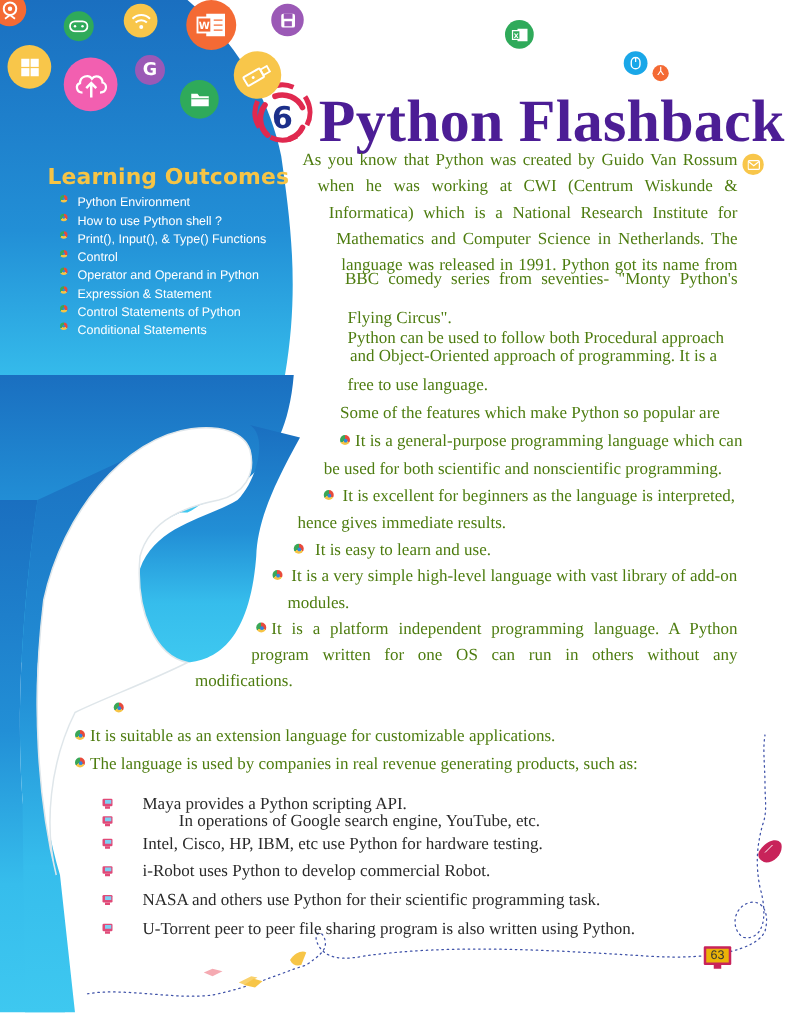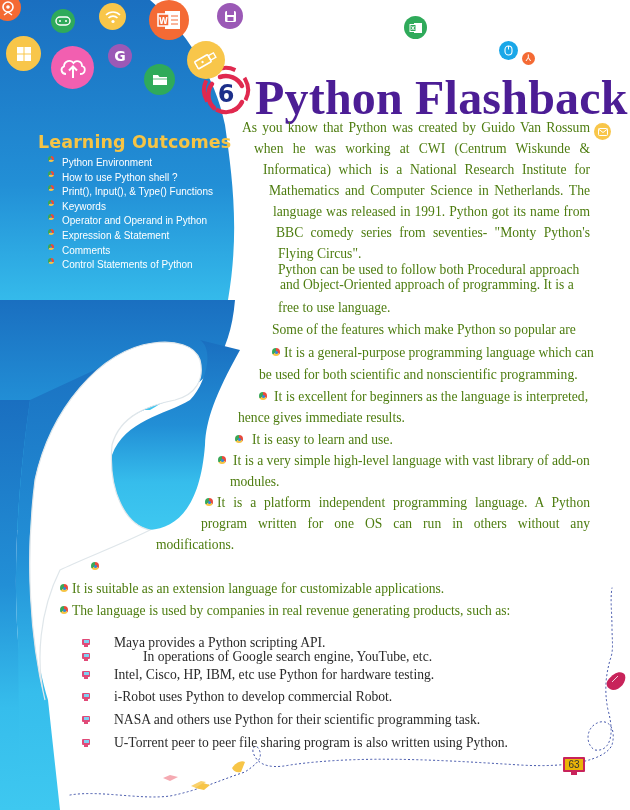--- a/index.html
+++ b/index.html
@@ -181,57 +181,57 @@
     <li class="lo-item">
         <span class="lo-bullet"></span>
         <span>How to use Python shell ?</span>
       </li>
     <li class="lo-item">
         <span class="lo-bullet"></span>
         <span>Print(), Input(), &amp; Type() Functions</span>
       </li>
     <li class="lo-item">
         <span class="lo-bullet"></span>
-        <span>Keywords</span>
+        <span>Control</span>
       </li>
     <li class="lo-item">
         <span class="lo-bullet"></span>
         <span>Operator and Operand in Python</span>
       </li>
     <li class="lo-item">
         <span class="lo-bullet"></span>
         <span>Expression &amp; Statement</span>
       </li>
     <li class="lo-item">
         <span class="lo-bullet"></span>
-        <span>Comments</span>
-      </li>
-    <li class="lo-item">
-        <span class="lo-bullet"></span>
         <span>Control Statements of Python</span>
+      </li>
+    <li class="lo-item">
+        <span class="lo-bullet"></span>
+        <span>Conditional Statements</span>
       </li>
   </ul>
 </section>
 
 <div class="chap">
   <svg width="44" height="44" viewBox="0 0 44 44">
     <path d="M8 12 A18 18 0 0 0 10 36" stroke="#e0294f" stroke-width="4.5" fill="none" stroke-linecap="round"></path>
     <path d="M16 5 A18 18 0 0 1 38 14" stroke="#e0294f" stroke-width="4.5" fill="none" stroke-linecap="round"></path>
     <path d="M38 30 A18 18 0 0 1 28 39" stroke="#e0294f" stroke-width="4.5" fill="none" stroke-linecap="round"></path>
   </svg>
   <span class="chap-num">6</span>
 </div>
 <h1 class="title">Python Flashback</h1>
 
 <div class="p just" style="left:242px;top:117px;width:348px;">As you know that Python was created by Guido Van Rossum</div>
 <div class="p just" style="left:254px;top:138px;width:336px;">when he was working at CWI (Centrum Wiskunde &amp;</div>
 <div class="p just" style="left:263px;top:159px;width:327px;">Informatica) which is a National Research Institute for</div>
 <div class="p just" style="left:269px;top:180px;width:321px;">Mathematics and Computer Science in Netherlands. The</div>
 <div class="p just" style="left:273px;top:201px;width:317px;">language was released in 1991. Python got its name from</div>
-<div class="p just" style="left:276px;top:222px;width:314px;">BBC comedy series from seventies- "Monty Python's</div>
+<div class="p just" style="left:276px;top:212px;width:314px;">BBC comedy series from seventies- "Monty Python's</div>
 <div class="p" style="left:278px;top:243px;">Flying Circus".</div>
 
 <div class="p" style="left:278px;top:251px;line-height:44px;height:24px;top:248px;">Python can be used to follow both Procedural approach</div>
 <div class="p" style="left:280px;top:274px;">and Object-Oriented approach of programming. It is a</div>
 <div class="p" style="left:278px;top:297px;">free to use language.</div>
 
 <div class="p" style="left:272px;top:319px;">Some of the features which make Python so popular are</div>
 
 <div class="p" style="left:272px;top:342px;"><span class="cb"></span><span>It is a general-purpose programming language which can</span></div>
 <div class="p" style="left:259px;top:364px;">be used for both scientific and nonscientific programming.</div>

